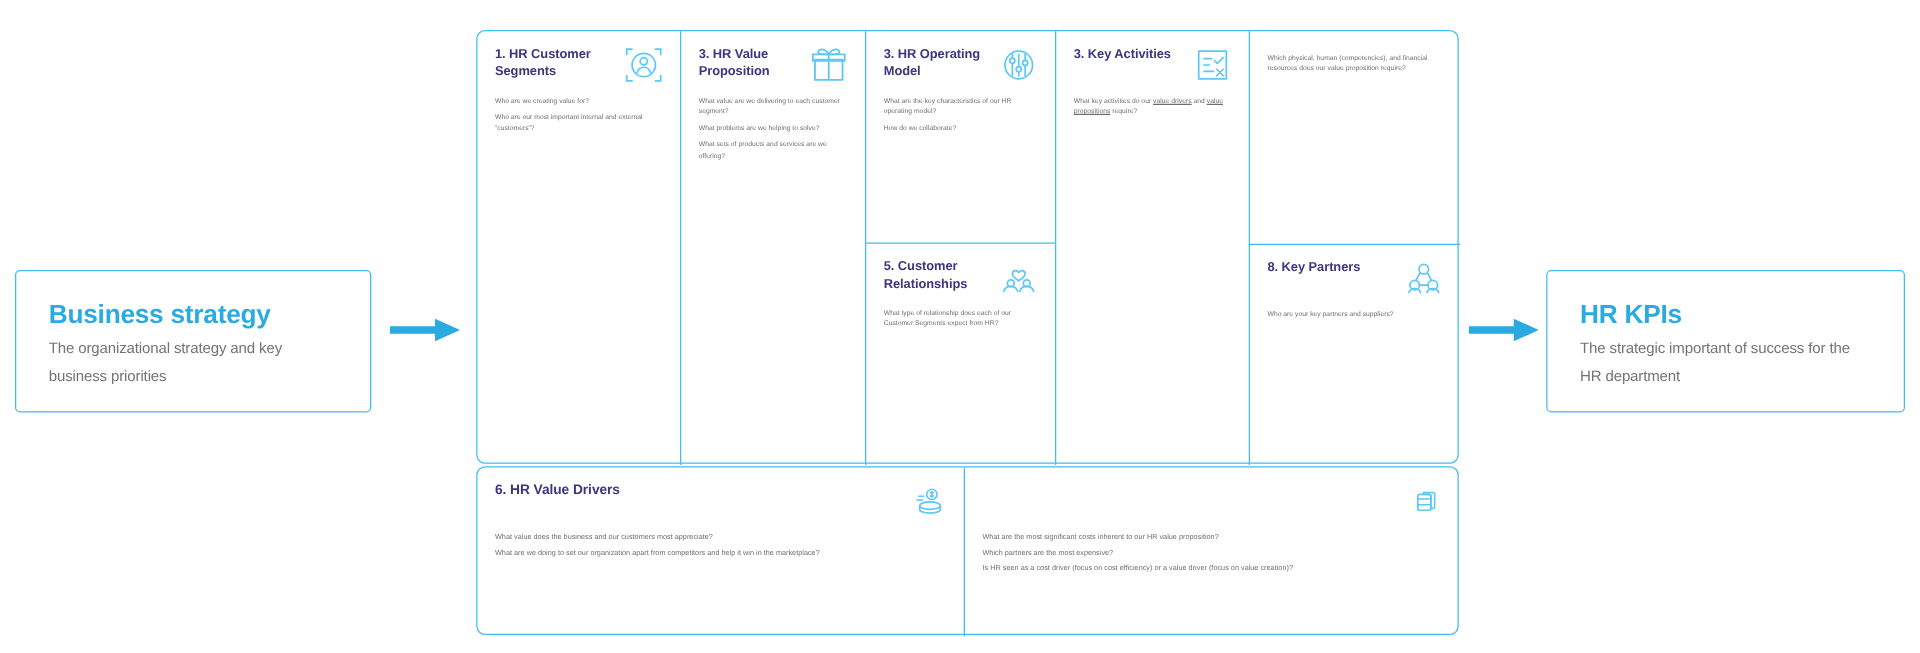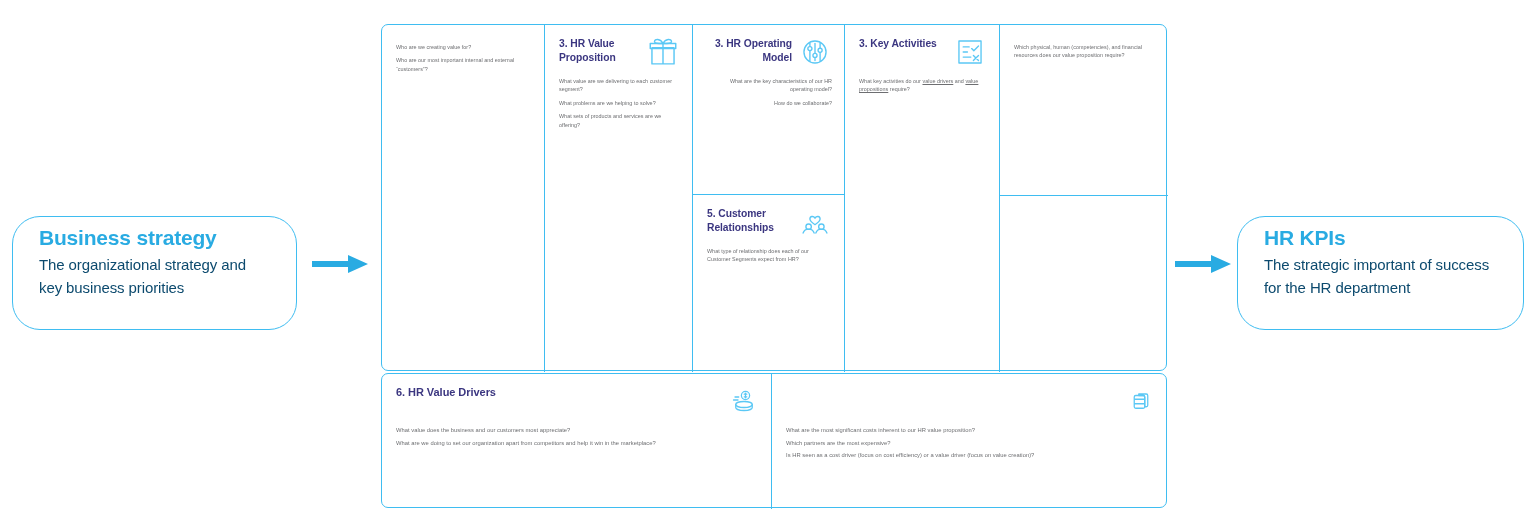--- a/index.html
+++ b/index.html
@@ -13,23 +13,23 @@
     font-family: "Liberation Sans", sans-serif;
     overflow: hidden;
     position: relative;
   }
 
   
   .side-box {
     position: absolute;
     box-sizing: border-box;
     border: 1.6px solid #3FBDF1;
-    border-radius: 28px;
+    border-radius: 4px;
     background: #ffffff;
-    padding: 8px 26px 20px 26px;
+    padding: 22px 26px 20px 26px;
   }
   #business-strategy-box {
     left: 12px;
     top: 216px;
     width: 285px;
     height: 114px;
   }
   #hr-kpis-box {
     left: 1237px;
     top: 216px;
@@ -39,22 +39,22 @@
   .side-title {
     color: #29ABE2;
     font-weight: bold;
     font-size: 21px;
     line-height: 25px;
     letter-spacing: -0.2px;
     margin: 0 0 3px 0;
     white-space: nowrap;
   }
   .side-desc {
-    color: #0c4a6e;
-    font-size: 15px;
+    color: #737373;
+    font-size: 12px;
     line-height: 23px;
     letter-spacing: -0.1px;
   }
 
   
   .arrow {
     position: absolute;
     width: 56px;
     height: 22px;
   }
@@ -134,21 +134,21 @@
   }
 
   
   .cell-wide .cell-title { font-size: 11px; }
   .cell-wide .cell-q { font-size: 5.8px; line-height: 9.6px; margin-bottom: 3px; }
   .cell-wide .cell-icon { width: 30px; height: 30px; top: -1px; }
 
   
   #cell-1 { left: 0;   top: 0;   width: 163px; height: 347px; }
   #cell-2 { left: 163px; top: 0; width: 148px; height: 347px; }
-  #cell-3 { left: 311px; top: 0; width: 152px; height: 170px; text-align: right; }
+  #cell-3 { left: 311px; top: 0; width: 152px; height: 170px; }
   #cell-4 { left: 311px; top: 170px; width: 152px; height: 177px; }
   #cell-6 { left: 463px; top: 0; width: 155px; height: 347px; }
   #cell-7 { left: 618px; top: 0; width: 168px; height: 171px; }
   #cell-8 { left: 618px; top: 171px; width: 168px; height: 176px; }
 
   
   #cell-5 { left: 0;   top: 0; width: 390px; height: 135px; }
   #cell-9 { left: 390px; top: 0; width: 396px; height: 135px; }
 </style>
 </head>
@@ -161,20 +161,31 @@
 
 <svg class="arrow" id="arrow-left" viewBox="0 0 56 22">
   <path d="M0 8 H36 V2 L56 11 L36 20 V14 H0 Z" fill="#29ABE2"></path>
 </svg>
 
 <div id="canvas-grid">
 
   <div class="grid-section" id="grid-top">
 
     <div class="cell border-right" id="cell-1">
+      <div class="cell-head">
+        <div class="cell-title">1. HR Customer Segments</div>
+        <svg class="cell-icon" viewBox="0 0 40 40">
+          <g fill="none" stroke="#5BC8F5" stroke-width="1.6" stroke-linecap="round">
+            <circle cx="20" cy="20" r="11"></circle>
+            <circle cx="20" cy="16.5" r="3.4"></circle>
+            <path d="M13.5 27.5c1.2-3.6 3.6-5.4 6.5-5.4s5.3 1.8 6.5 5.4"></path>
+            <path d="M4 10V5h5M36 10V5h-5M4 30v5h5M36 30v5h-5"></path>
+          </g>
+        </svg>
+      </div>
       <div class="cell-body">
         <p class="cell-q">Who are we creating value for?</p>
         <p class="cell-q">Who are our most important internal and external “customers”?</p>
       </div>
     </div>
 
     <div class="cell border-right" id="cell-2">
       <div class="cell-head">
         <div class="cell-title">3. HR Value Proposition</div>
         <svg class="cell-icon" viewBox="0 0 40 40">
@@ -249,20 +260,38 @@
         <p class="cell-q"><span>What key activities do our </span><span class="lnk">value drivers</span><span> and </span><span class="lnk">value propositions</span><span> require?</span></p>
       </div>
     </div>
 
     <div class="cell border-bottom" id="cell-7">
       <div class="cell-body">
         <p class="cell-q">Which physical, human (competencies), and financial resources does our value proposition require?</p>
       </div>
     </div>
 
+    <div class="cell" id="cell-8">
+      <div class="cell-head">
+        <div class="cell-title">8. Key Partners</div>
+        <svg class="cell-icon" viewBox="0 0 40 40">
+          <g fill="none" stroke="#5BC8F5" stroke-width="1.6" stroke-linecap="round" stroke-linejoin="round">
+            <circle cx="20" cy="11" r="4.5"></circle>
+            <circle cx="11.5" cy="26" r="4.5"></circle>
+            <circle cx="28.5" cy="26" r="4.5"></circle>
+            <path d="M16.5 14.5L13 21M23.5 14.5L27 21M16 26h8"></path>
+            <path d="M6 33c.8-2.4 2.9-3.7 5.5-3.7S16.2 30.6 17 33"></path>
+            <path d="M23 33c.8-2.4 2.9-3.7 5.5-3.7S33.2 30.6 34 33"></path>
+          </g>
+        </svg>
+      </div>
+      <div class="cell-body">
+        <p class="cell-q">Who are your key partners and suppliers?</p>
+      </div>
+    </div>
 
   </div>
 
   <div class="grid-section" id="grid-bottom">
 
     <div class="cell cell-wide border-right" id="cell-5">
       <div class="cell-head">
         <div class="cell-title">6. HR Value Drivers</div>
         <svg class="cell-icon" viewBox="0 0 40 40">
           <g fill="none" stroke="#5BC8F5" stroke-width="1.7" stroke-linecap="round" stroke-linejoin="round">

